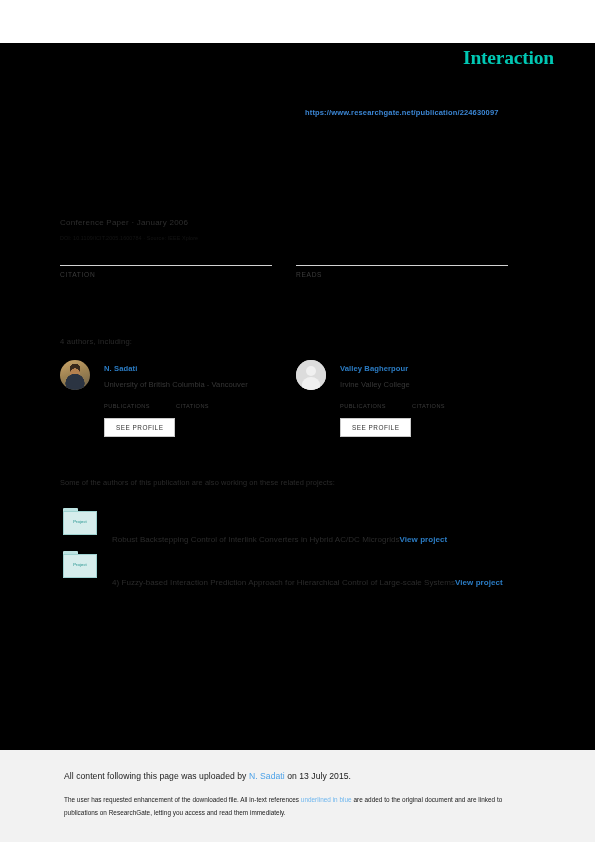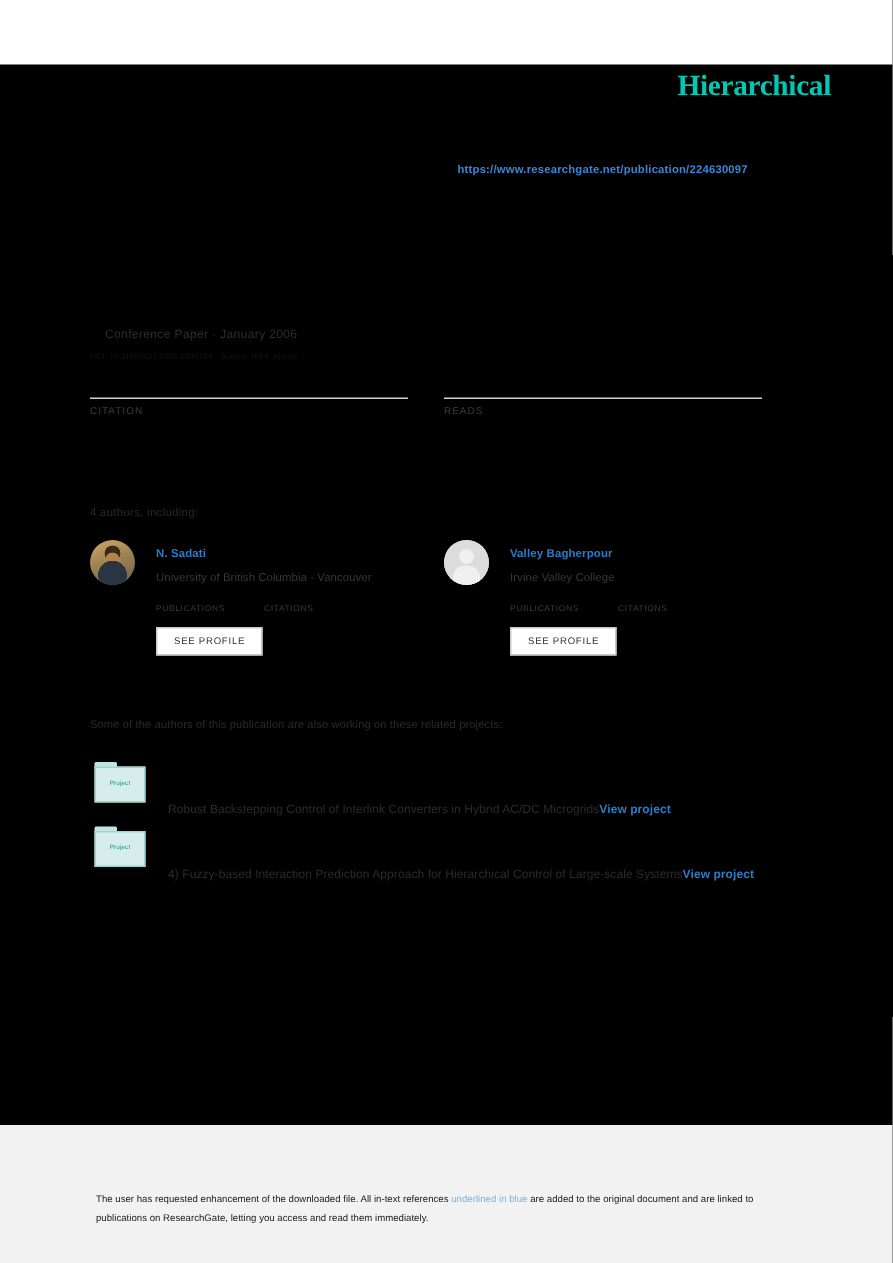--- a/index.html
+++ b/index.html
@@ -66,21 +66,20 @@
   }
 
   
   .pub-type {
     position: absolute;
     left: 60px; top: 218px;
     font-size: 8px;
     color: #2e2e2e;
     letter-spacing: 0.25px;
     white-space: nowrap;
-    margin-left: 10px;
   }
   .pub-doi {
     position: absolute;
     left: 60px; top: 235px;
     font-size: 5.4px;
     color: #141414;
     letter-spacing: 0.1px;
     white-space: nowrap;
   }
 
@@ -315,21 +314,21 @@
     cursor: pointer;
   }
 </style>
 </head>
 <body>
 
 <div class="top-strip"></div>
 
 <div class="dark-body"></div>
 
-<div class="rg-logo">Hierarchical</div>
+<div class="rg-logo">Interaction</div>
 
 <div class="pub-url">https://www.researchgate.net/publication/224630097</div>
 
 <div class="paper-title"></div>
 
 <div class="pub-type">Conference Paper · January 2006</div>
 <div class="pub-doi">DOI: 10.1109/ICIT.2005.1600784 · Source: IEEE Xplore</div>
 
 <div class="stat-col left">
   <div class="stat-rule"></div>
@@ -395,14 +394,15 @@
 <div class="project-row p1">
   <div class="folder-icon">
     <div class="tab"></div>
     <div class="body"></div>
     <div class="cap">Project</div>
   </div>
   <div class="project-text"><span>4) Fuzzy-based Interaction Prediction Approach for Hierarchical Control of Large-scale Systems</span><span class="view-project">View project</span></div>
 </div>
 
 <div class="footer">
+  <div class="footer-line1"><span>All content following this page was uploaded by </span><span class="footer-link">N. Sadati</span><span> on 13 July 2015.</span></div>
   <div class="footer-line2"><span>The user has requested enhancement of the downloaded file. All in-text references </span><span class="footer-inline-link">underlined in blue</span><span> are added to the original document and are linked to publications on ResearchGate, letting you access and read them immediately.</span></div>
 </div>
 
 </body></html>

